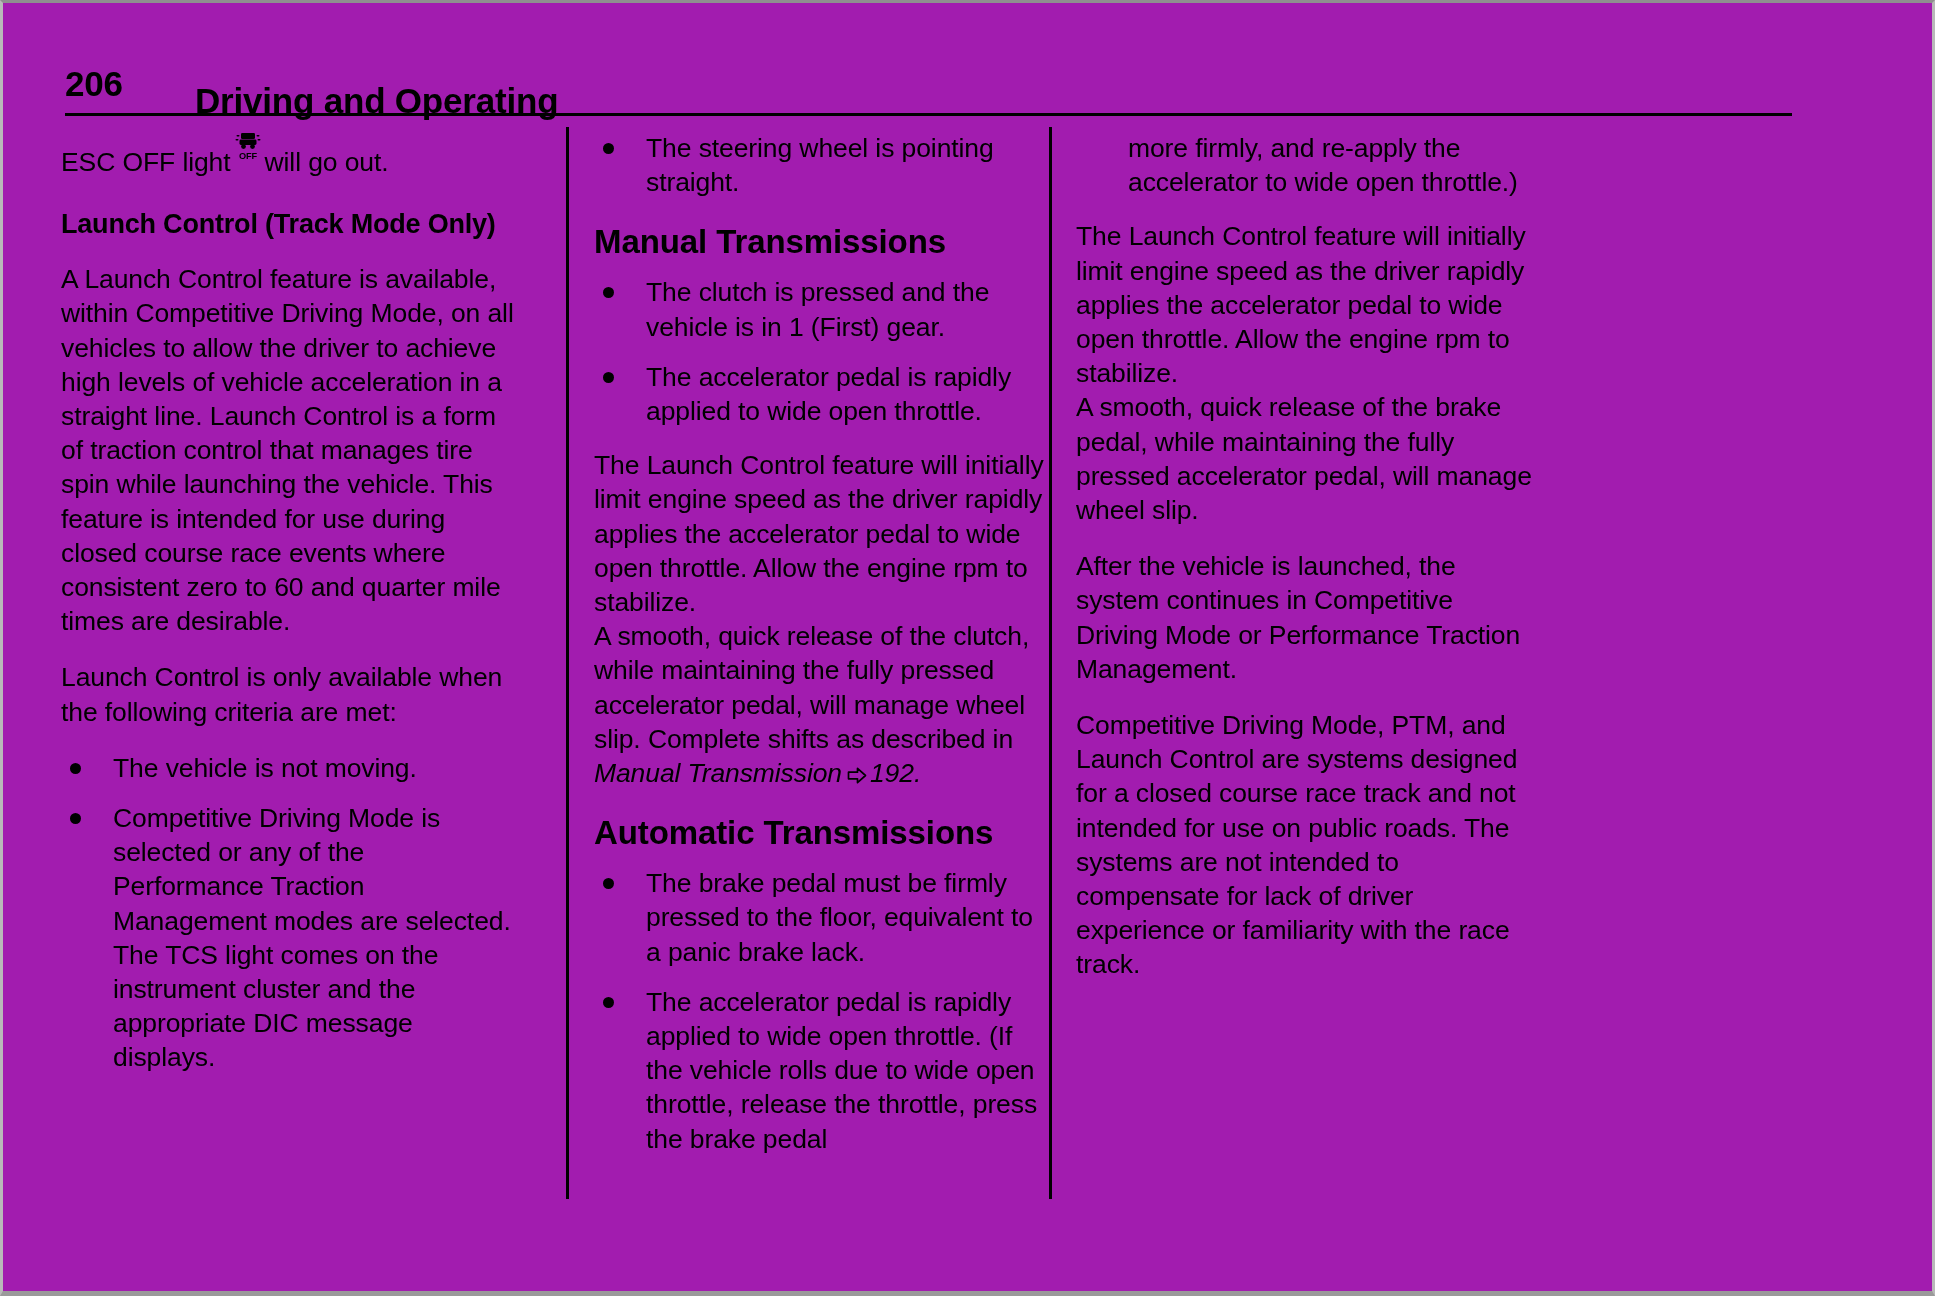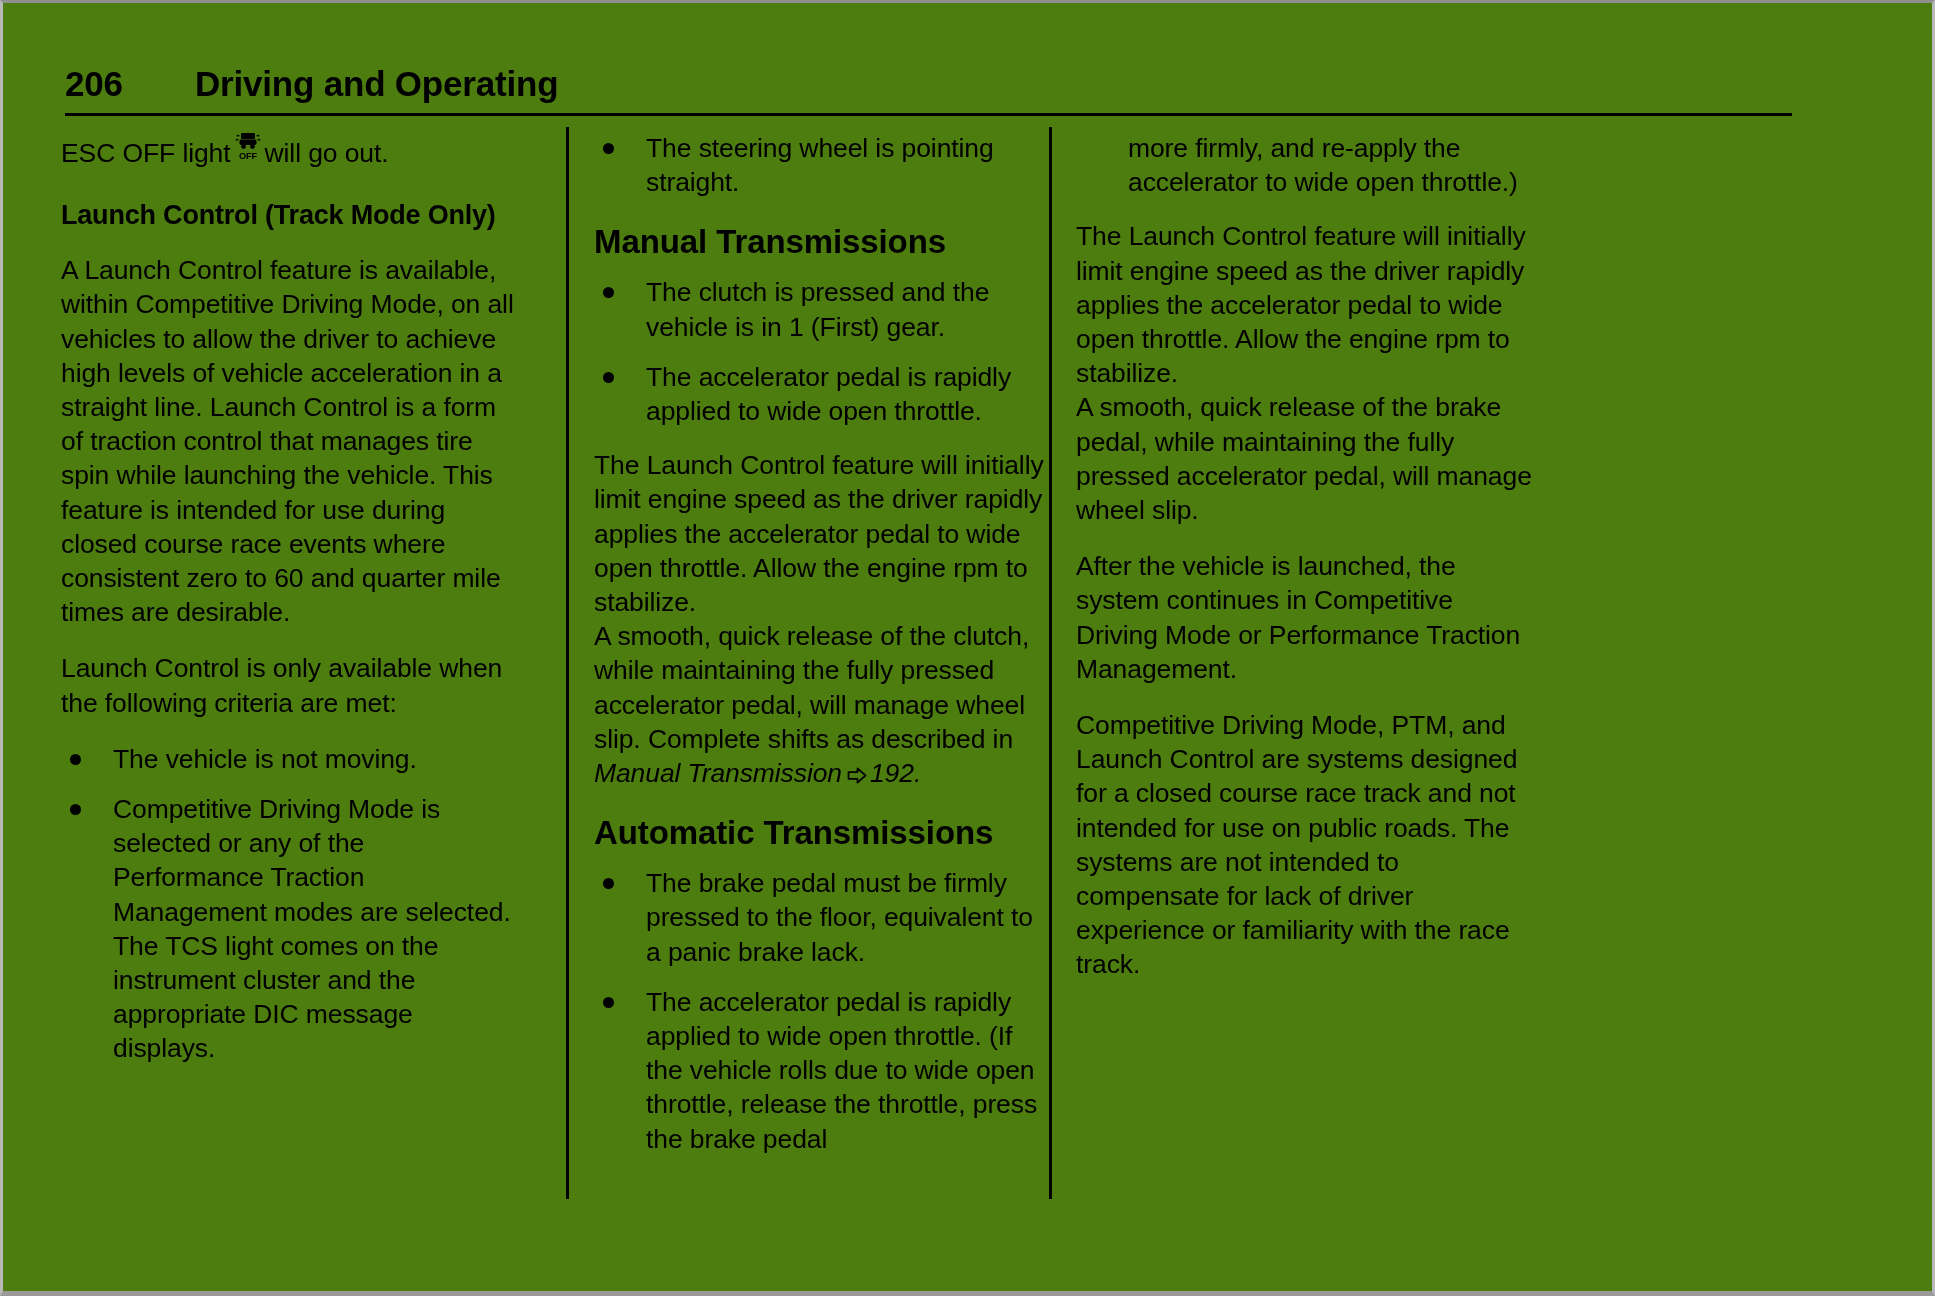--- a/index.html
+++ b/index.html
@@ -29,21 +29,21 @@
     border-right: 3px solid #b9b9b9;
     border-bottom: 5px solid #9a9a9a;
   }
 
   .sheet-inner {
     position: absolute;
     left: 0;
     top: 0;
     right: 0;
     bottom: 0;
-    background: #4d7c0f;
+    background: #a21caf;
   }
 
   
   .page-header {
     position: absolute;
     left: 62px;
     top: 60px;
     width: 1790px;
     height: 46px;
   }
@@ -52,21 +52,21 @@
     left: 0;
     top: 0;
     font-size: 35px;
     font-weight: bold;
     letter-spacing: -0.2px;
     line-height: 42px;
   }
   .page-header .chapter {
     position: absolute;
     left: 130px;
-    top: 0;
+    top: 17px;
     font-size: 35px;
     font-weight: bold;
     letter-spacing: -0.2px;
     line-height: 42px;
   }
   .header-rule {
     position: absolute;
     left: 62px;
     top: 110px;
     width: 1727px;
@@ -161,21 +161,21 @@
     margin: 0 3px 0 5px;
   }
   .xref-arrow svg { display: block; }
 
   
   .telltale {
     display: inline-block;
     width: 26px;
     height: 30px;
     vertical-align: -6px;
-    margin: 0 4px 7px 4px;
+    margin: 0 4px 16px 4px;
   }
   .telltale svg { display: block; }
   .col-3 .lead-in { margin-bottom: 20px; }
 </style>
 </head>
 <body>
 
 <div class="page">
   <div class="sheet-inner">
 

